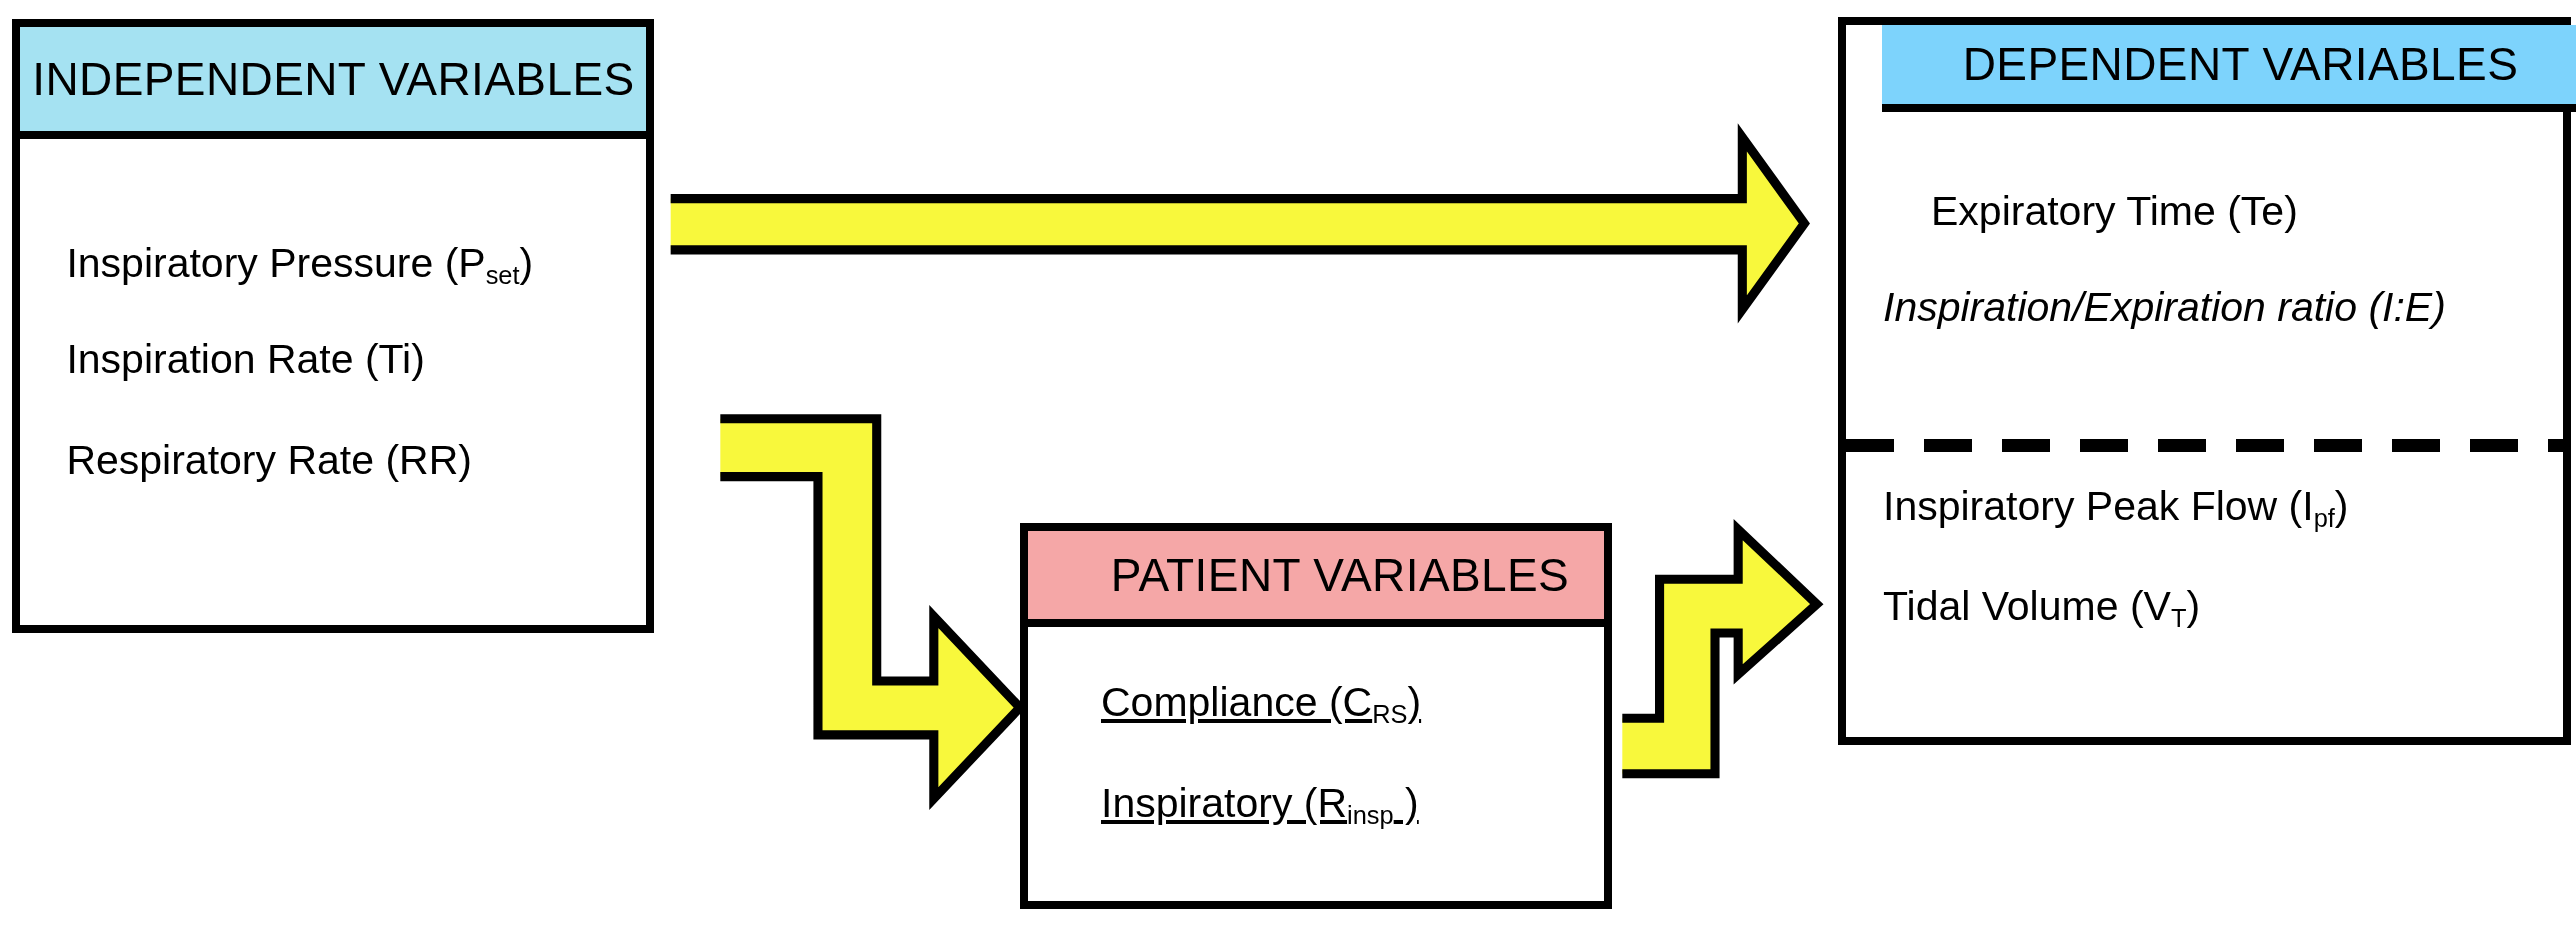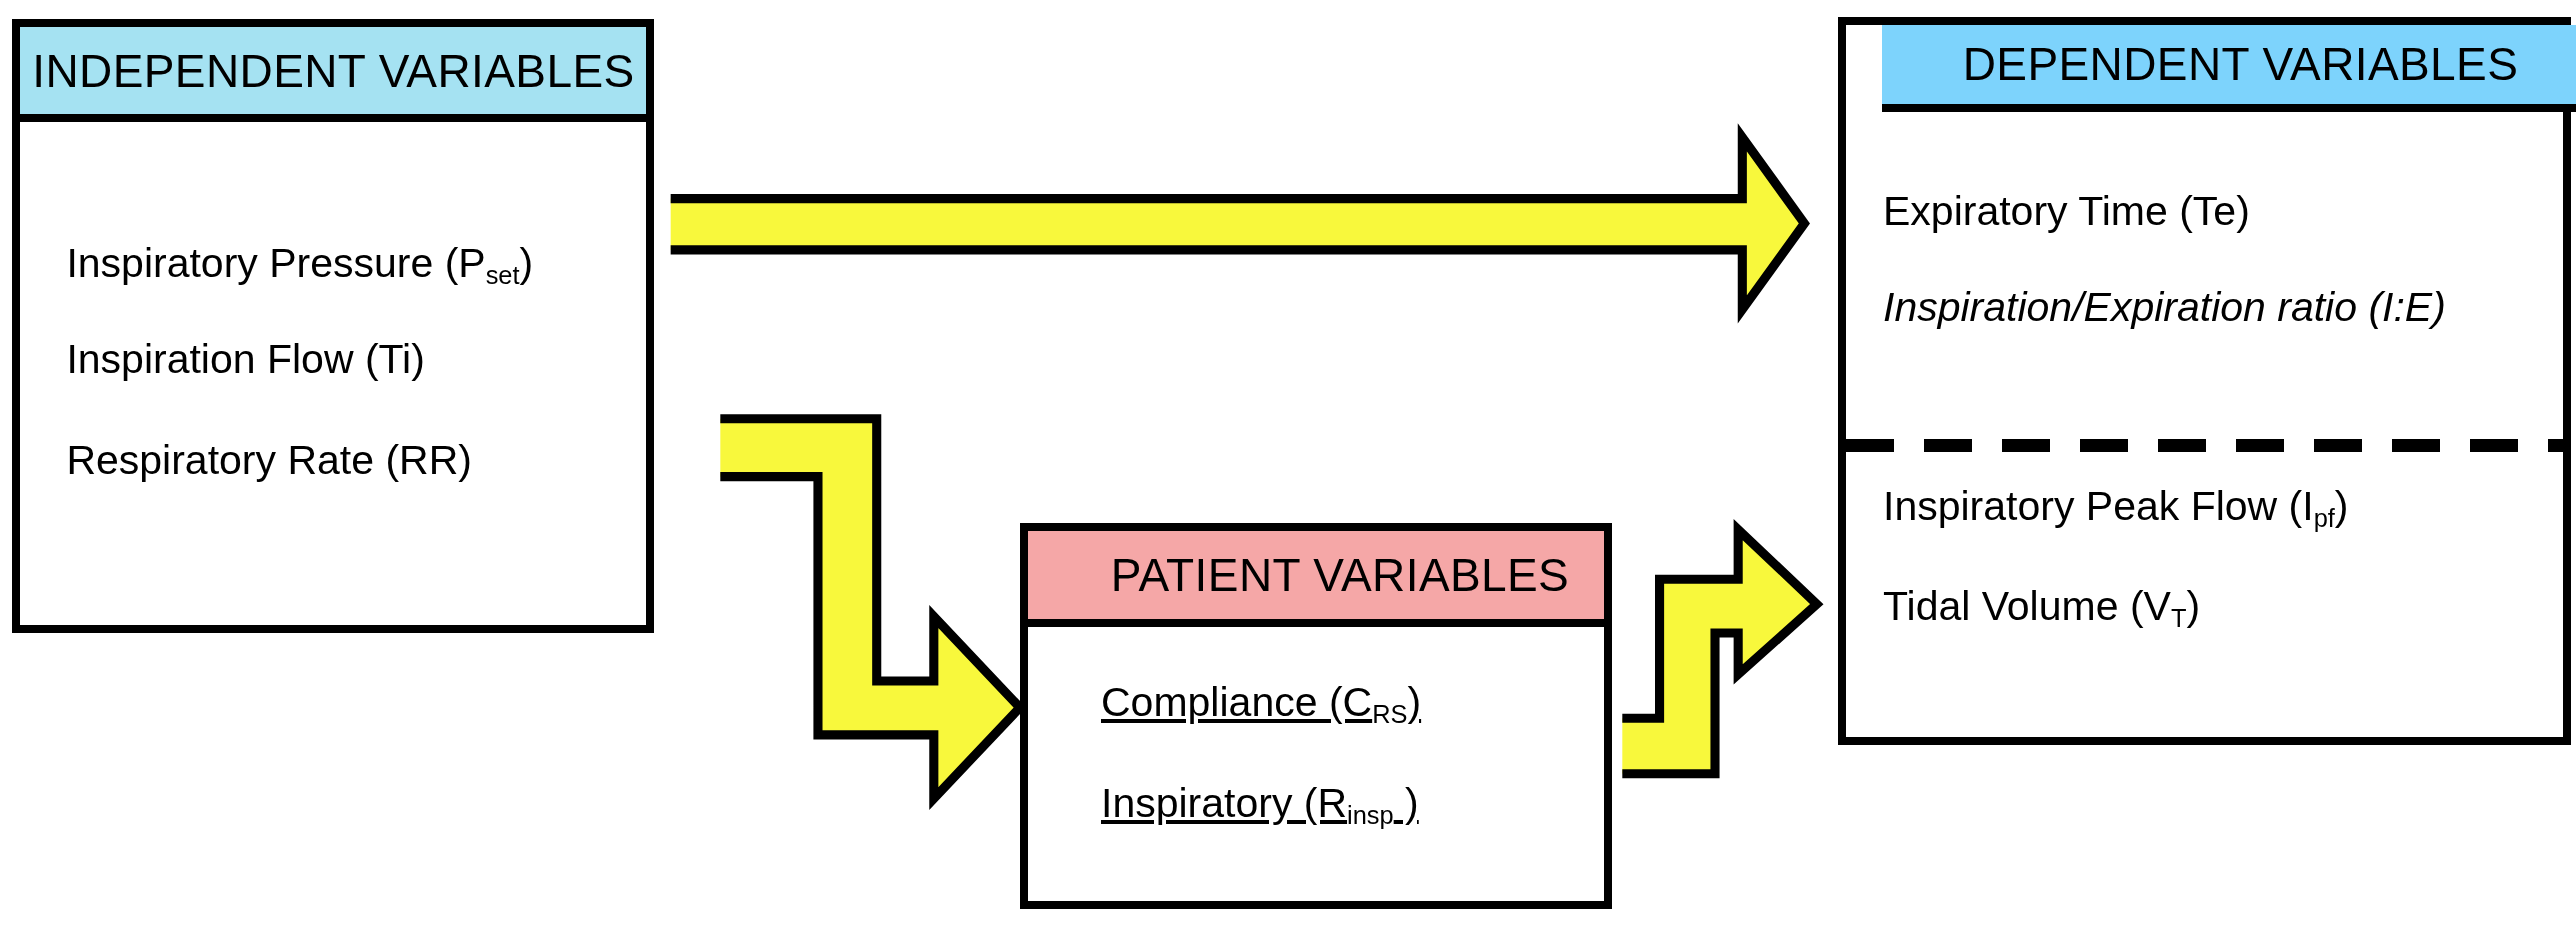--- a/index.html
+++ b/index.html
@@ -14,40 +14,40 @@
     box-sizing:border-box;
   }
   .box-header{
     width:100%;box-sizing:border-box;border-bottom:8.3px solid #000;
     display:flex;align-items:center;justify-content:center;
   }
   .box-title{
     font-size:46px;color:#000;white-space:nowrap;letter-spacing:0.4px;
   }
   .box-independent{left:12.4px;top:19px;width:642px;height:614px;}
-  .box-independent .box-header{height:95px;}
+  .box-independent .box-header{height:112px;}
   .box-patient{left:1020px;top:523px;width:592px;height:386px;}
   .box-patient .box-header{height:96px;padding-left:48px;}
   .box-dependent{left:1838px;top:16.6px;width:733px;height:728px;}
   .box-dependent .box-header{height:87px;}
   .item{
     position:absolute;font-size:41px;color:#000;white-space:nowrap;line-height:1.1;
   }
   .sub{
     font-size:0.62em;vertical-align:-0.28em;line-height:0;
   }
   .box-independent .item{left:46px;}
   .item-ind-0{top:214px;}
   .item-ind-1{top:310px;}
   .item-ind-2{top:411px;}
   .box-patient .item{left:73px;text-decoration:underline;}
   .item-pat-0{top:149px;}
   .item-pat-1{top:250px;}
   .box-dependent .item{left:37px;}
-  .item-dep-0{top:164px;}
+  .item-dep-0{top:164px;margin-left:48px;}
   .item-dep-1{top:260px;font-style:italic;}
   .item-dep-2{top:459px;}
   .item-dep-3{top:559px;}
   .dashed-divider{
     position:absolute;left:0;right:0;top:414px;height:13.2px;
     background:repeating-linear-gradient(to right,#000 0px,#000 48px,transparent 48px,transparent 78px);
   }
 </style>
 </head>
 <body>
@@ -61,21 +61,21 @@
   </svg>
 
   <div class="box box-independent">
     <div class="box-header" style="background-color: rgb(165, 226, 242);">
       <span class="box-title">INDEPENDENT VARIABLES</span>
     </div>
     <div class="item item-ind-0">
       <span>Inspiratory Pressure (P</span><sub class="sub">set</sub><span>)</span>
     </div>
     <div class="item item-ind-1">
-      <span>Inspiration Flow (Ti)</span><sub class="sub"></sub><span></span>
+      <span>Inspiration Rate (Ti)</span><sub class="sub"></sub><span></span>
     </div>
     <div class="item item-ind-2">
       <span>Respiratory Rate (RR)</span><sub class="sub"></sub><span></span>
     </div>
   </div>
 
   <div class="box box-patient">
     <div class="box-header" style="background-color: rgb(245, 167, 167);">
       <span class="box-title">PATIENT VARIABLES</span>
     </div>

